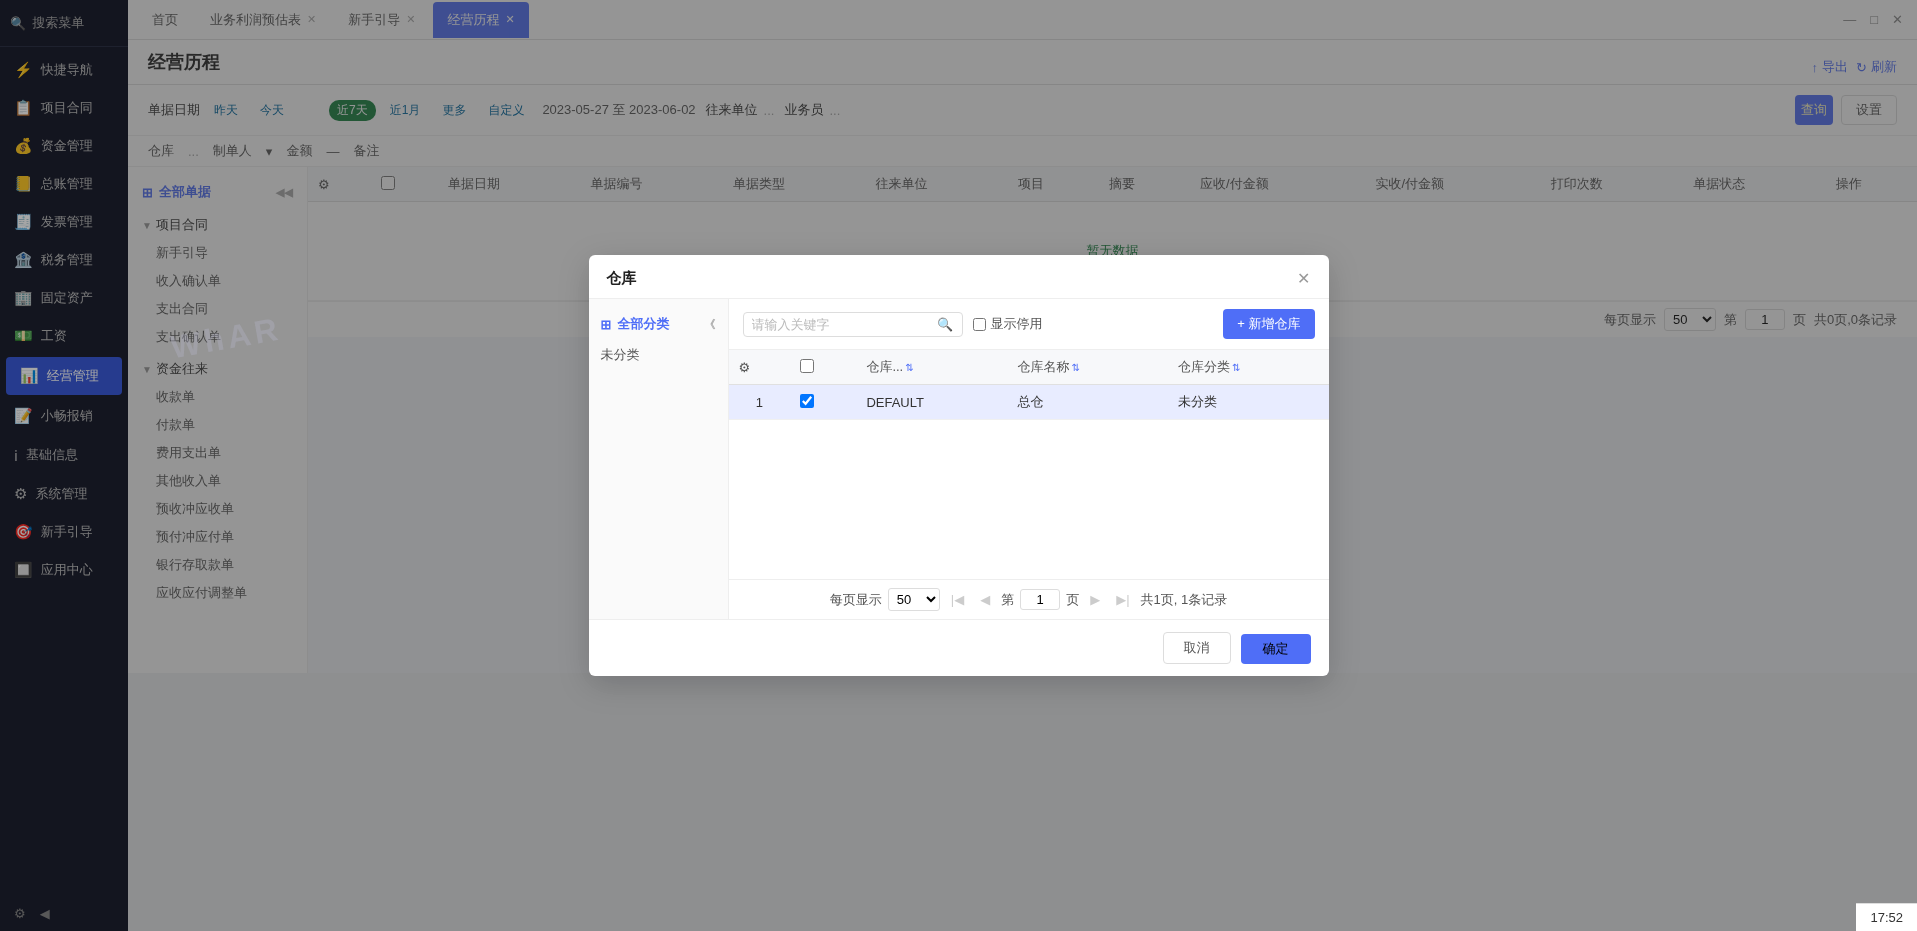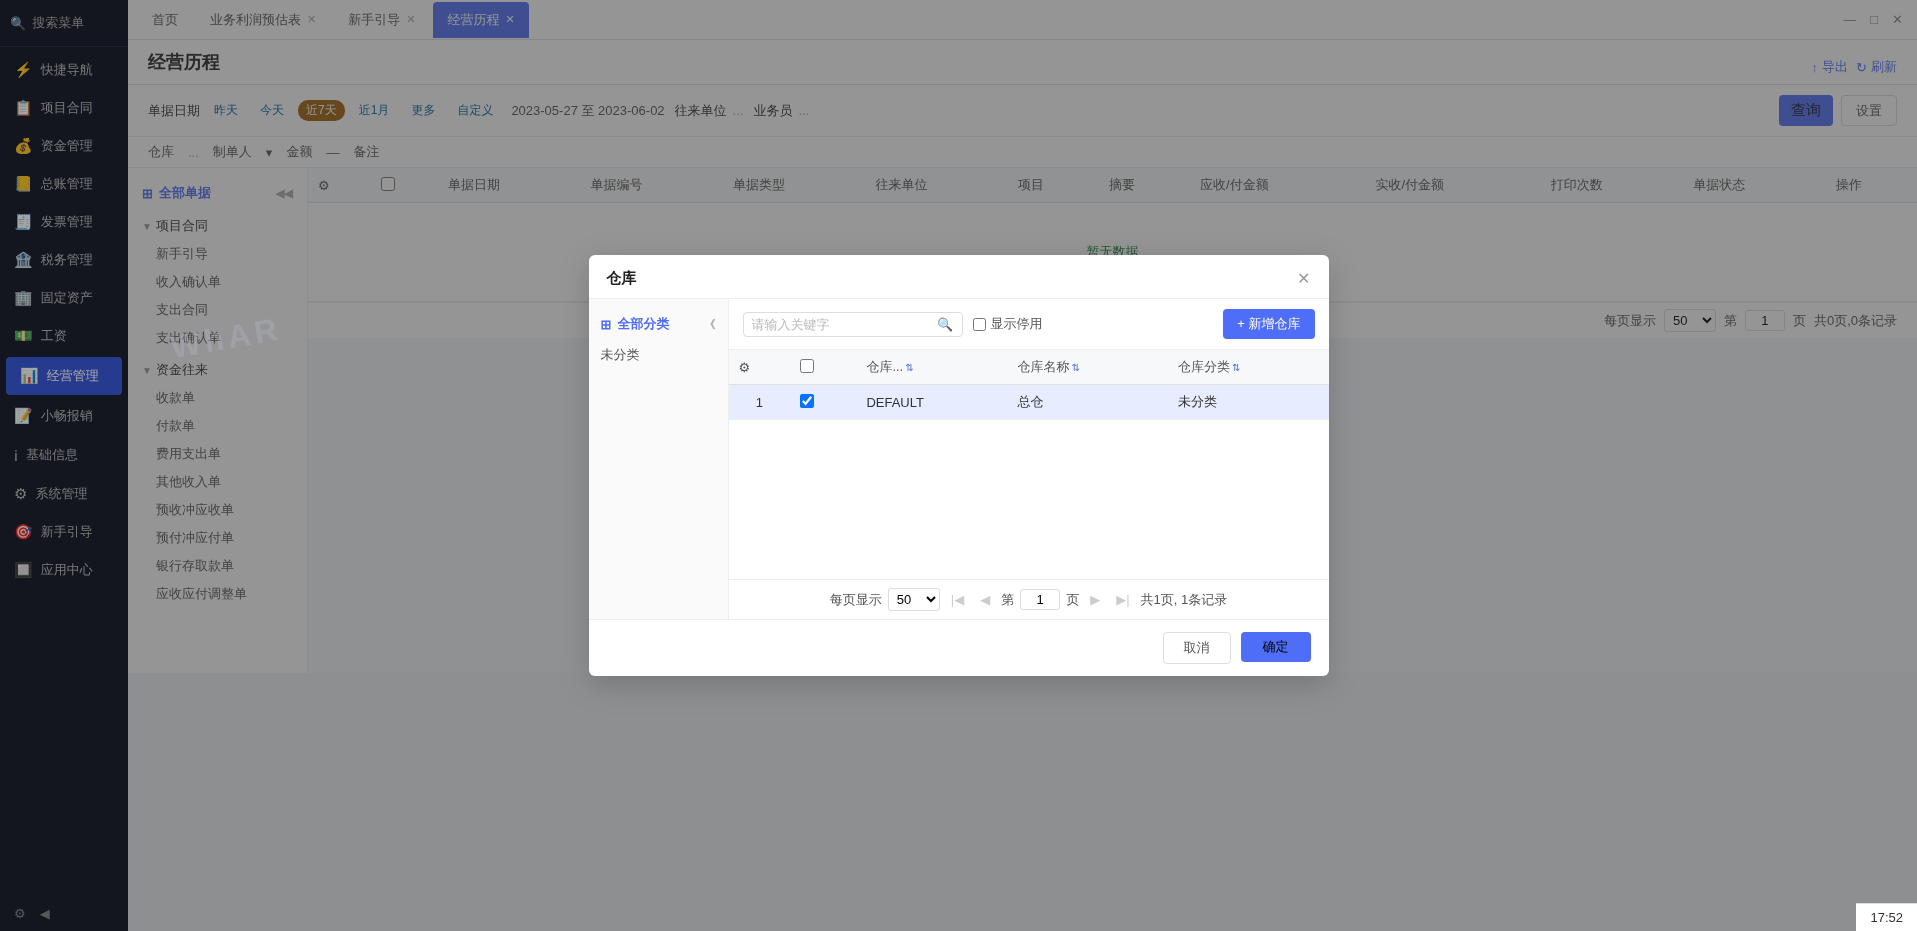--- a/index.html
+++ b/index.html
@@ -59,25 +59,25 @@
     
     .filter-bar {
       background: #fff; padding: 10px 20px; display: flex; flex-wrap: wrap; gap: 10px; align-items: center;
       border-bottom: 1px solid #eee;
     }
     .filter-item { display: flex; align-items: center; gap: 6px; font-size: 13px; color: #555; }
     .filter-label { color: #333; }
     .date-btn {
       padding: 2px 8px; border-radius: 3px; cursor: pointer; font-size: 12px; color: #0369a1;
     }
-    .date-btn.active { background: #a16207; color: #fff; border-radius: 10px; }
+    .date-btn.active { background: #15803d; color: #fff; border-radius: 10px; margin-left: 31px; }
     .filter-dots { color: #aaa; cursor: pointer; }
     .btn-query {
-      background: #4f6ef7; color: #0f172a; border: none; border-radius: 4px;
-      padding: 6px 12px; cursor: pointer; font-size: 15px;
+      background: #4f6ef7; color: #fef9c3; border: none; border-radius: 4px;
+      padding: 6px 6px; cursor: pointer; font-size: 13px;
     }
     .btn-settings {
       background: #fff; color: #555; border: 1px solid #ddd; border-radius: 4px;
       padding: 5px 14px; cursor: pointer; font-size: 13px;
     }
 
     
     .sub-filter {
       background: #fff; padding: 6px 20px; display: flex; align-items: center; gap: 14px;
       border-bottom: 1px solid #eee; font-size: 13px; color: #555;
@@ -185,21 +185,21 @@
       width: 40px; border: 1px solid #ddd; border-radius: 3px; text-align: center; padding: 2px 4px; font-size: 13px;
     }
     .page-btn { cursor: pointer; color: #888; padding: 2px 5px; }
     .page-btn.disabled { color: #ccc; cursor: default; }
     .page-size-select {
       border: 1px solid #ddd; border-radius: 3px; padding: 2px 4px; font-size: 13px; background: #fff;
     }
 
     
     .modal-footer {
-      padding: 12px 18px; border-top: 1px solid #eee; display: flex; align-items: flex-start; justify-content: flex-end; gap: 10px;
+      padding: 12px 18px; border-top: 1px solid #eee; display: flex; align-items: flex-end; justify-content: flex-end; gap: 10px;
     }
     .btn-cancel {
       background: #fff; border: 1px solid #ddd; border-radius: 4px; padding: 6px 20px; cursor: pointer; font-size: 13px; color: #555;
     }
     .btn-confirm {
       background: #4f6ef7; color: #000000; border: none; border-radius: 4px; padding: 6px 22px; cursor: pointer; font-size: 13px;
     }
 
     
     .checkbox { width: 14px; height: 14px; cursor: pointer; }

